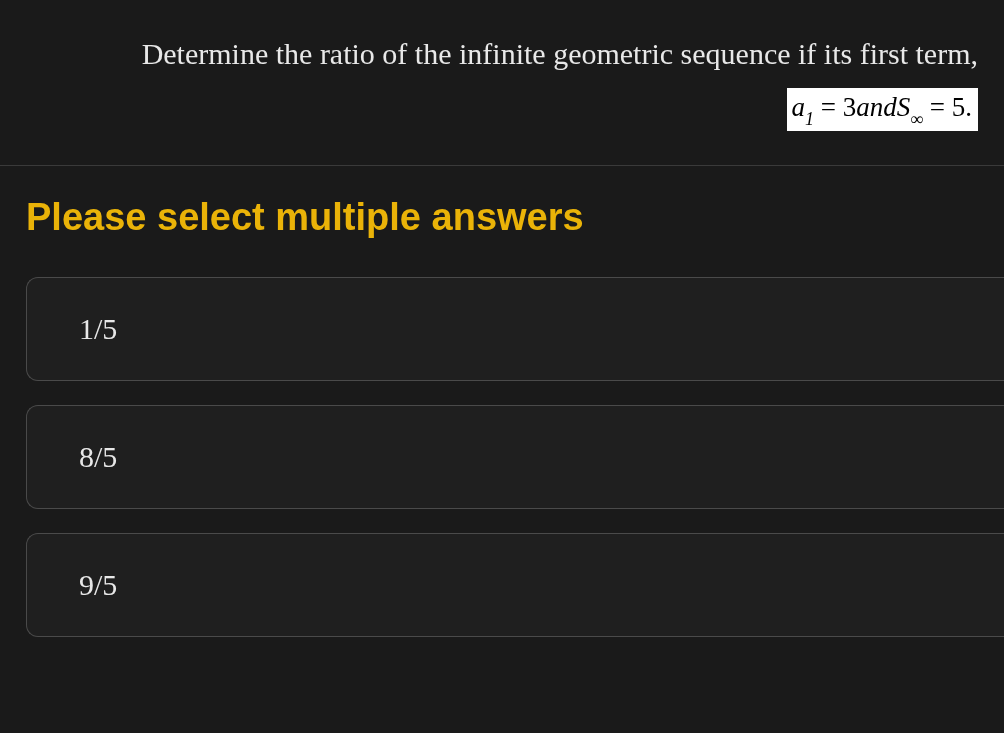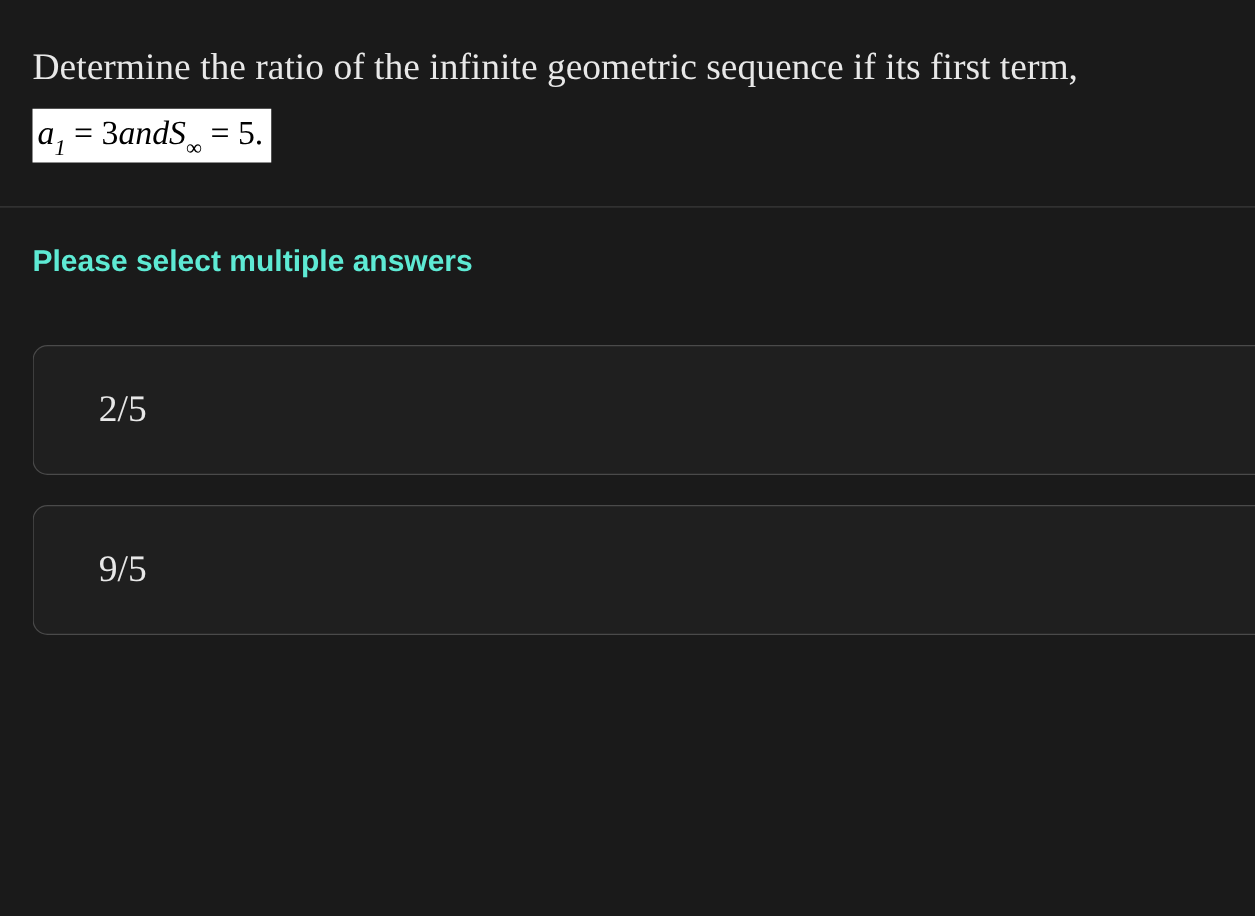--- a/index.html
+++ b/index.html
@@ -12,20 +12,21 @@
       background-color: #1a1a1a;
       color: #e8e8e8;
       font-family: Georgia, 'Times New Roman', serif;
       width: 1004px;
       height: 733px;
       overflow: hidden;
     }
     
     .question-section {
       padding: 28px 26px 32px 26px;
+      text-align: right;
     }
     
     .question-text {
       font-size: 30px;
       line-height: 1.75;
       color: #e8e8e8;
       font-weight: 400;
     }
     
     .formula-box {
@@ -55,25 +56,25 @@
       border: none;
       border-top: 1px solid #3a3a3a;
       margin: 0;
     }
     
     .answers-section {
       padding: 30px 0 0 26px;
     }
     
     .instruction-text {
-      font-size: 24px;
-      color: #5eead4;
+      font-size: 38px;
+      color: #eab308;
       font-family: -apple-system, BlinkMacSystemFont, 'Segoe UI', Arial, sans-serif;
       font-weight: 600;
-      margin-bottom: 52px;
+      margin-bottom: 38px;
     }
     
     .option {
       border: 1px solid #4a4a4a;
       border-radius: 12px;
       padding: 34px 52px;
       margin-bottom: 24px;
       background-color: #1f1f1f;
       cursor: pointer;
       border-right: none;
@@ -94,21 +95,24 @@
   <div class="question-text">
     <span>Determine the ratio of the infinite geometric sequence if its first term, </span><span class="formula-box"><span>a</span><span class="sub">1</span><span class="upright"> = 3</span><span>and</span><span>S</span><span class="sub upright">∞</span><span class="upright"> = 5.</span></span>
   </div>
 </div>
 
 <hr class="divider">
 
 <div class="answers-section">
   <div class="instruction-text">Please select multiple answers</div>
 
+  <div class="option">
+    <span class="option-text">1/5</span>
+  </div>
 
   <div class="option">
-    <span class="option-text">2/5</span>
+    <span class="option-text">8/5</span>
   </div>
 
   <div class="option">
     <span class="option-text">9/5</span>
   </div>
 </div>
 
 </body></html>

